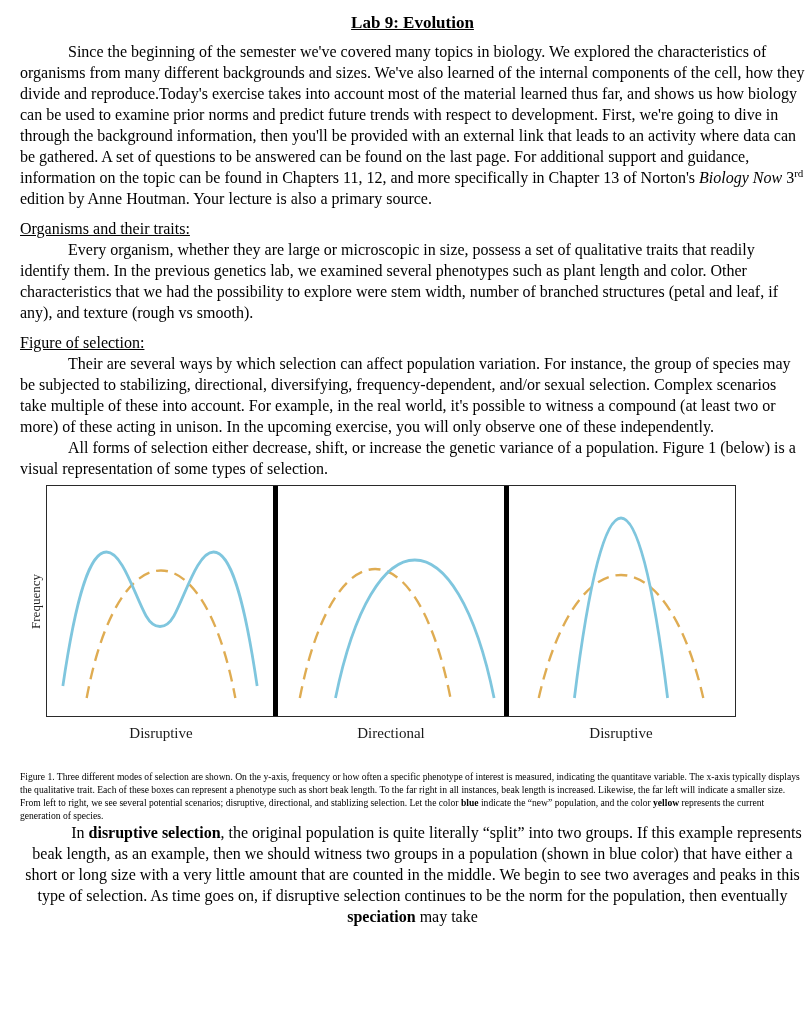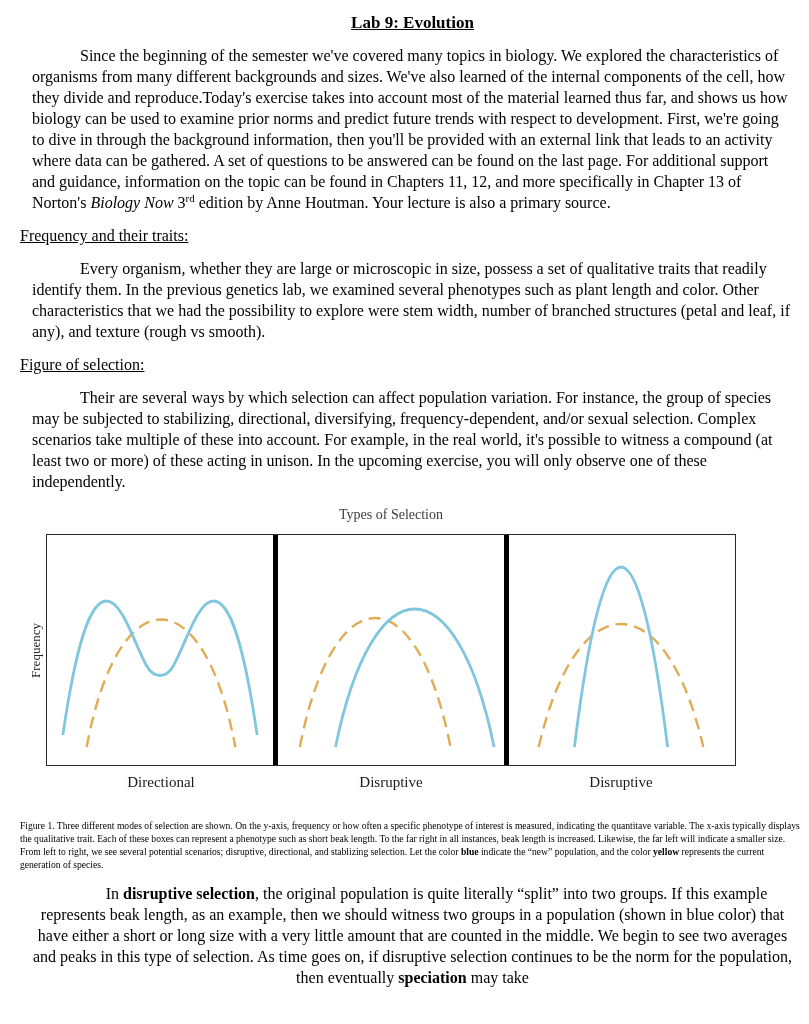--- a/index.html
+++ b/index.html
@@ -9,21 +9,21 @@
     font-family: "Liberation Serif", serif; font-size: 16px; line-height: 21px; color: #000;
   }
   h1.doc-title {
     margin: 0 0 8px 0; font-size: 17px; font-weight: bold;
     text-decoration: underline; text-align: center;
   }
   h2.section-heading {
     margin: 9px 0 0 0; font-size: 16px; font-weight: normal;
     text-decoration: underline; line-height: 21px;
   }
-  p.para { margin: 12px; text-indent: 48px; font-family: Liberation Serif, serif; }
+  p.para { margin: 0; text-indent: 48px; font-family: Liberation Serif, serif; }
   .italic { font-style: italic; }
   .bold { font-weight: bold; }
   sup { font-size: 11px; line-height: 0; }
 
   .figure { margin: 6px 0 0 4px; width: 712px; }
   .fig-title { margin-left: 22px; text-align: center; font-size: 14px; color: #3d3d3d; margin-bottom: 9px; }
   .fig-body { display: flex; align-items: stretch; }
   .ylabel { width: 22px; display: flex; align-items: center; justify-content: center; }
   .ylabel span { transform: rotate(-90deg); white-space: nowrap; font-size: 13px; color: #222; }
   .panels { flex: 1; height: 230px; display: flex; border: 1.5px solid #2a2a2a; background: #fff; }
@@ -38,28 +38,28 @@
 </style>
 </head>
 <body>
 
 <div class="page">
 
   <h1 class="doc-title">Lab 9: Evolution</h1>
 
   <p class="para"><span>Since the beginning of the semester we've covered many topics in biology. We explored the characteristics of organisms from many different backgrounds and sizes. We've also learned of the internal components of the cell, how they divide and reproduce.Today's exercise takes into account most of the material learned thus far, and shows us how biology can be used to examine prior norms and predict future trends with respect to development. First, we're going to dive in through the background information, then you'll be provided with an external link that leads to an activity where data can be gathered. A set of questions to be answered can be found on the last page. For additional support and guidance, information on the topic can be found in Chapters 11, 12, and more specifically in Chapter 13 of Norton's </span><span class="italic">Biology Now</span><span> 3</span><sup>rd</sup><span> edition by Anne Houtman. Your lecture is also a primary source.</span></p>
 
-  <h2 class="section-heading">Frequency and their traits:</h2>
+  <h2 class="section-heading">Organisms and their traits:</h2>
   <p class="para">Every organism, whether they are large or microscopic in size, possess a set of qualitative traits that readily identify them. In the previous genetics lab, we examined several phenotypes such as plant length and color. Other characteristics that we had the possibility to explore were stem width, number of branched structures (petal and leaf, if any), and texture (rough vs smooth).</p>
 
   <h2 class="section-heading">Figure of selection:</h2>
   <p class="para">Their are several ways by which selection can affect population variation. For instance, the group of species may be subjected to stabilizing, directional, diversifying, frequency-dependent, and/or sexual selection. Complex scenarios take multiple of these into account. For example, in the real world, it's possible to witness a compound (at least two or more) of these acting in unison. In the upcoming exercise, you will only observe one of these independently.</p>
+  <p class="para">All forms of selection either decrease, shift, or increase the genetic variance of a population. Figure 1 (below) is a visual representation of some types of selection.</p>
 
   <div class="figure">
-    <div class="fig-title">Types of Selection</div>
     <div class="fig-body">
       <div class="ylabel">
           <span>Frequency</span>
         </div>
       <div class="panels">
 
         <div class="panel">
           <svg viewBox="0 0 228 230" preserveAspectRatio="none">
             <path d="M 40 212 C 72 42, 158 42, 190 212" fill="none" stroke="#dfac52" stroke-width="2.4" stroke-dasharray="12 7"></path>
             <path d="M 16 200 C 30 105, 44 66, 60 66 C 76 66, 88 108, 100 130 C 108 144, 120 144, 128 130 C 140 108, 152 66, 168 66 C 184 66, 198 105, 212 200" fill="none" stroke="#7fc6de" stroke-width="2.8"></path>
@@ -76,22 +76,22 @@
         <div class="panel">
           <svg viewBox="0 0 228 230" preserveAspectRatio="none">
             <path d="M 30 212 C 68 48, 158 48, 196 212" fill="none" stroke="#dfac52" stroke-width="2.4" stroke-dasharray="12 7"></path>
             <path d="M 66 212 C 96 -28, 130 -28, 160 212" fill="none" stroke="#7fc6de" stroke-width="2.8"></path>
           </svg>
         </div>
 
       </div>
     </div>
     <div class="panel-labels">
+      <span>Disruptive</span>
       <span>Directional</span>
-      <span>Disruptive</span>
       <span>Disruptive</span>
     </div>
   </div>
 
   <p class="caption"><span>Figure 1. Three different modes of selection are shown. On the y-axis, frequency or how often a specific phenotype of interest is measured, indicating the quantitave variable. The x-axis typically displays the qualitative trait. Each of these boxes can represent a phenotype such as short beak length. To the far right in all instances, beak length is increased. Likewise, the far left will indicate a smaller size. From left to right, we see several potential scenarios; disruptive, directional, and stablizing selection. Let the color </span><span class="bold">blue</span><span> indicate the “new” population, and the color </span><span class="bold">yellow</span><span> represents the current generation of species.</span></p>
 
   <p class="para after-figure"><span>In </span><span class="bold">disruptive selection</span><span>, the original population is quite literally “split” into two groups. If this example represents beak length, as an example, then we should witness two groups in a population (shown in blue color) that have either a short or long size with a very little amount that are counted in the middle. We begin to see two averages and peaks in this type of selection. As time goes on, if disruptive selection continues to be the norm for the population, then eventually </span><span class="bold">speciation</span><span> may take</span></p>
 
 </div>
 

